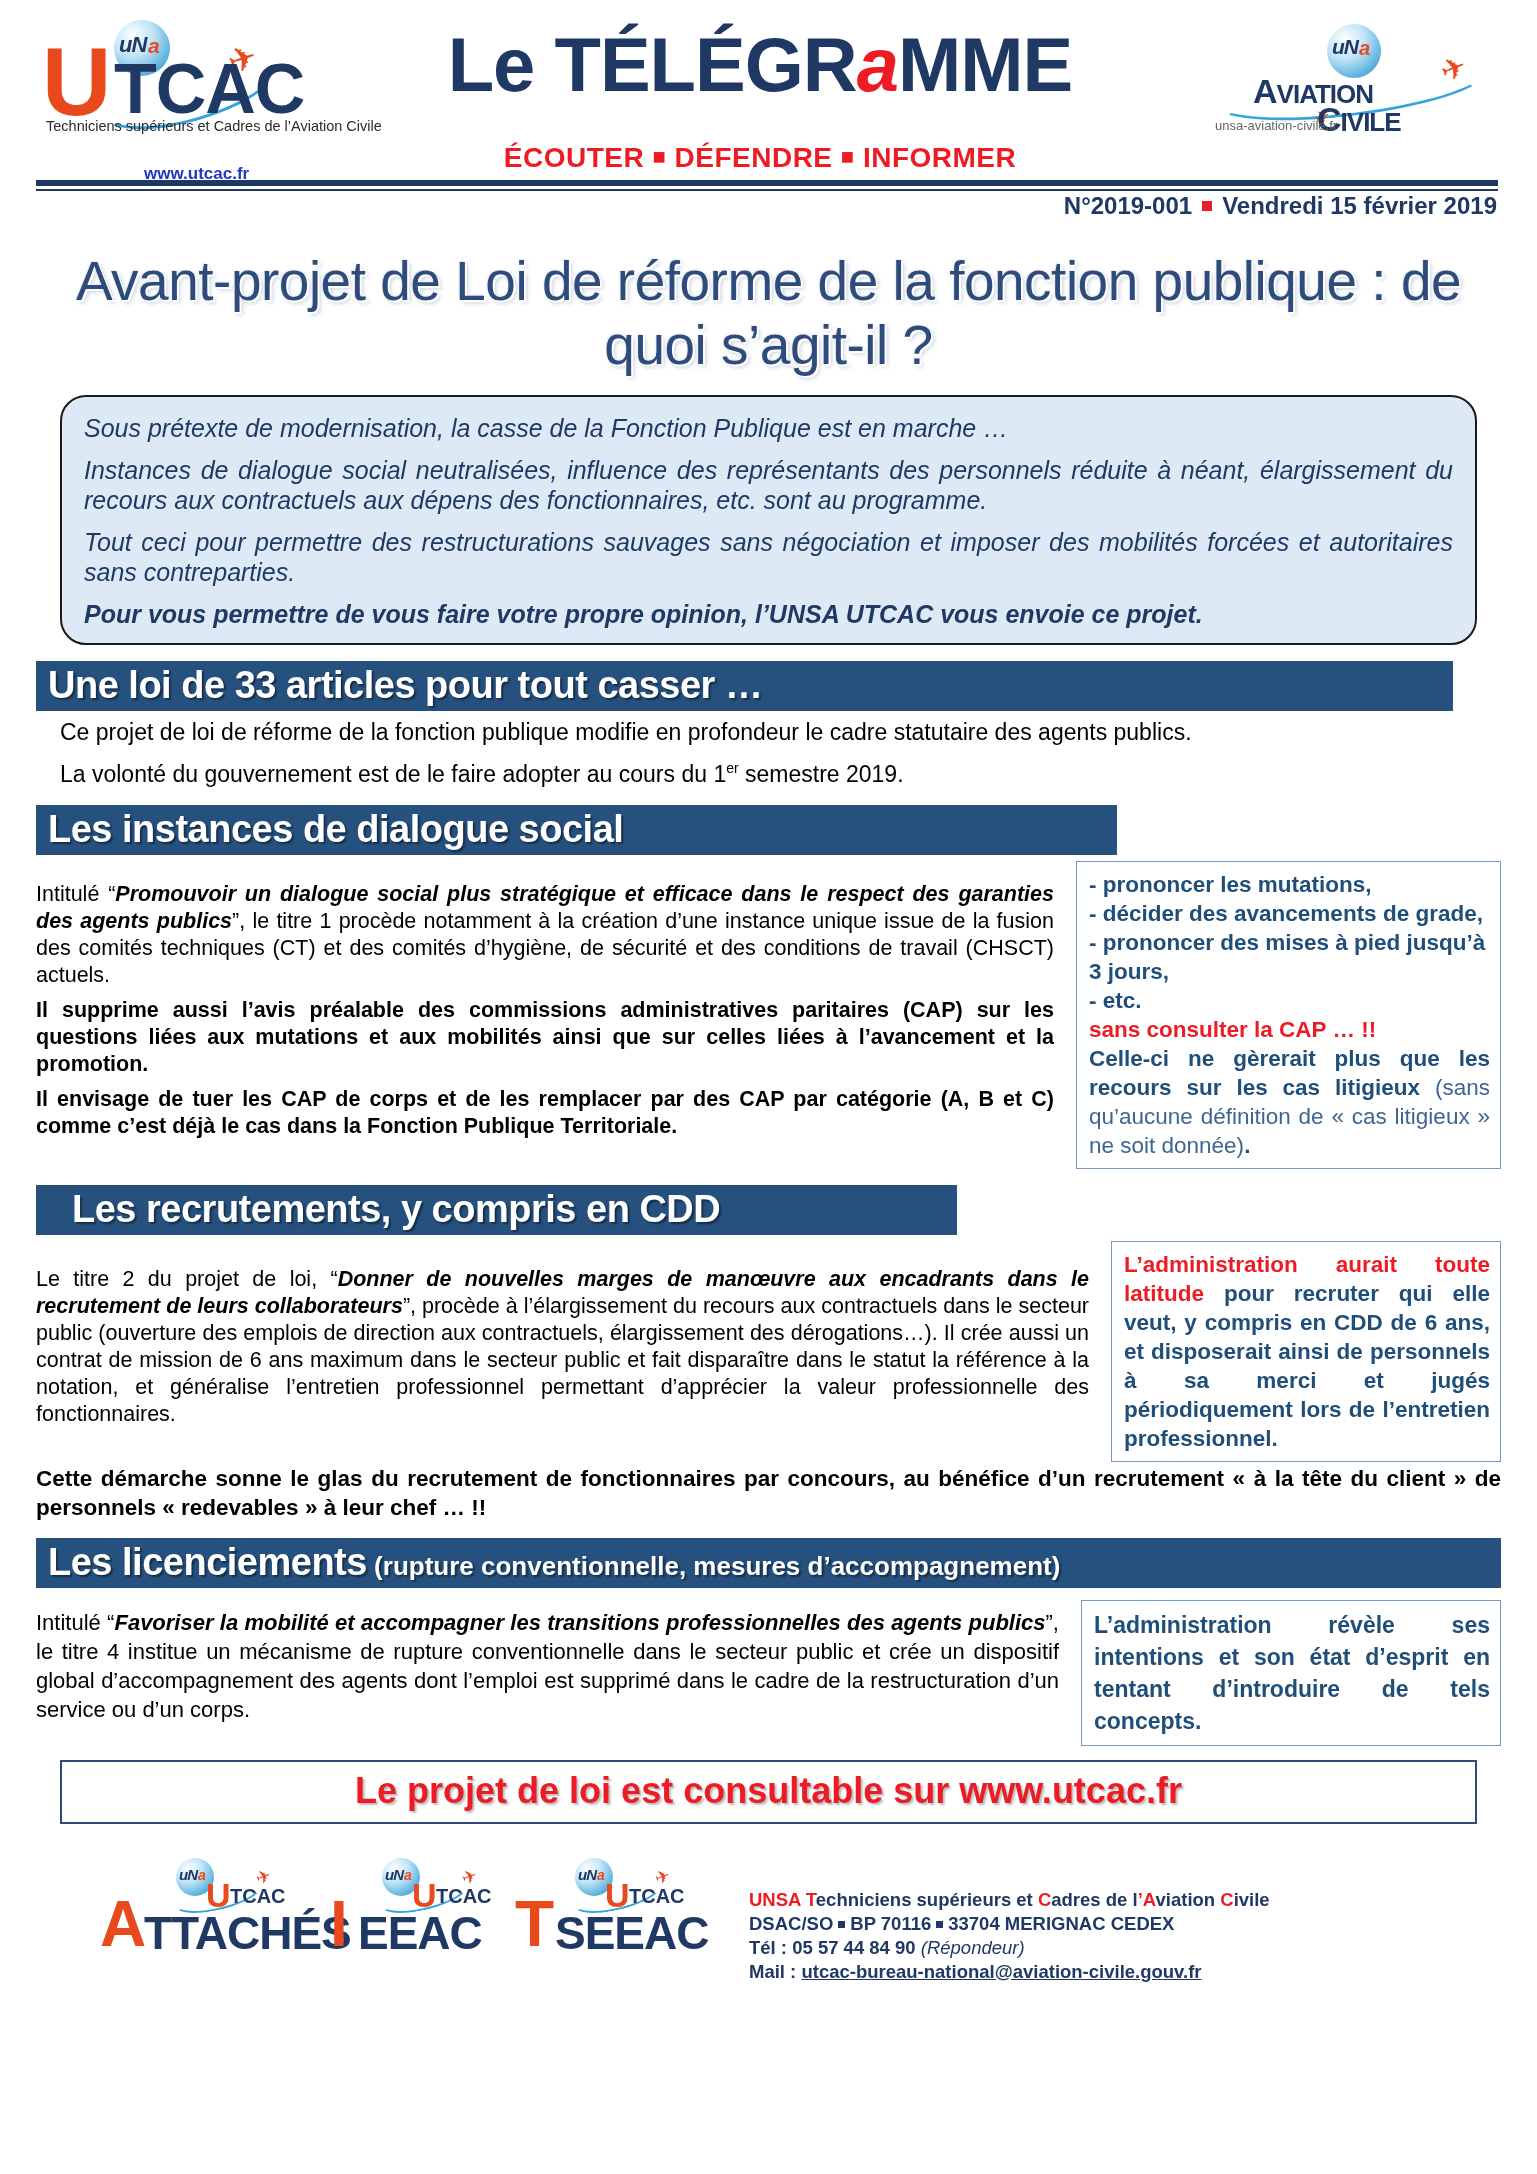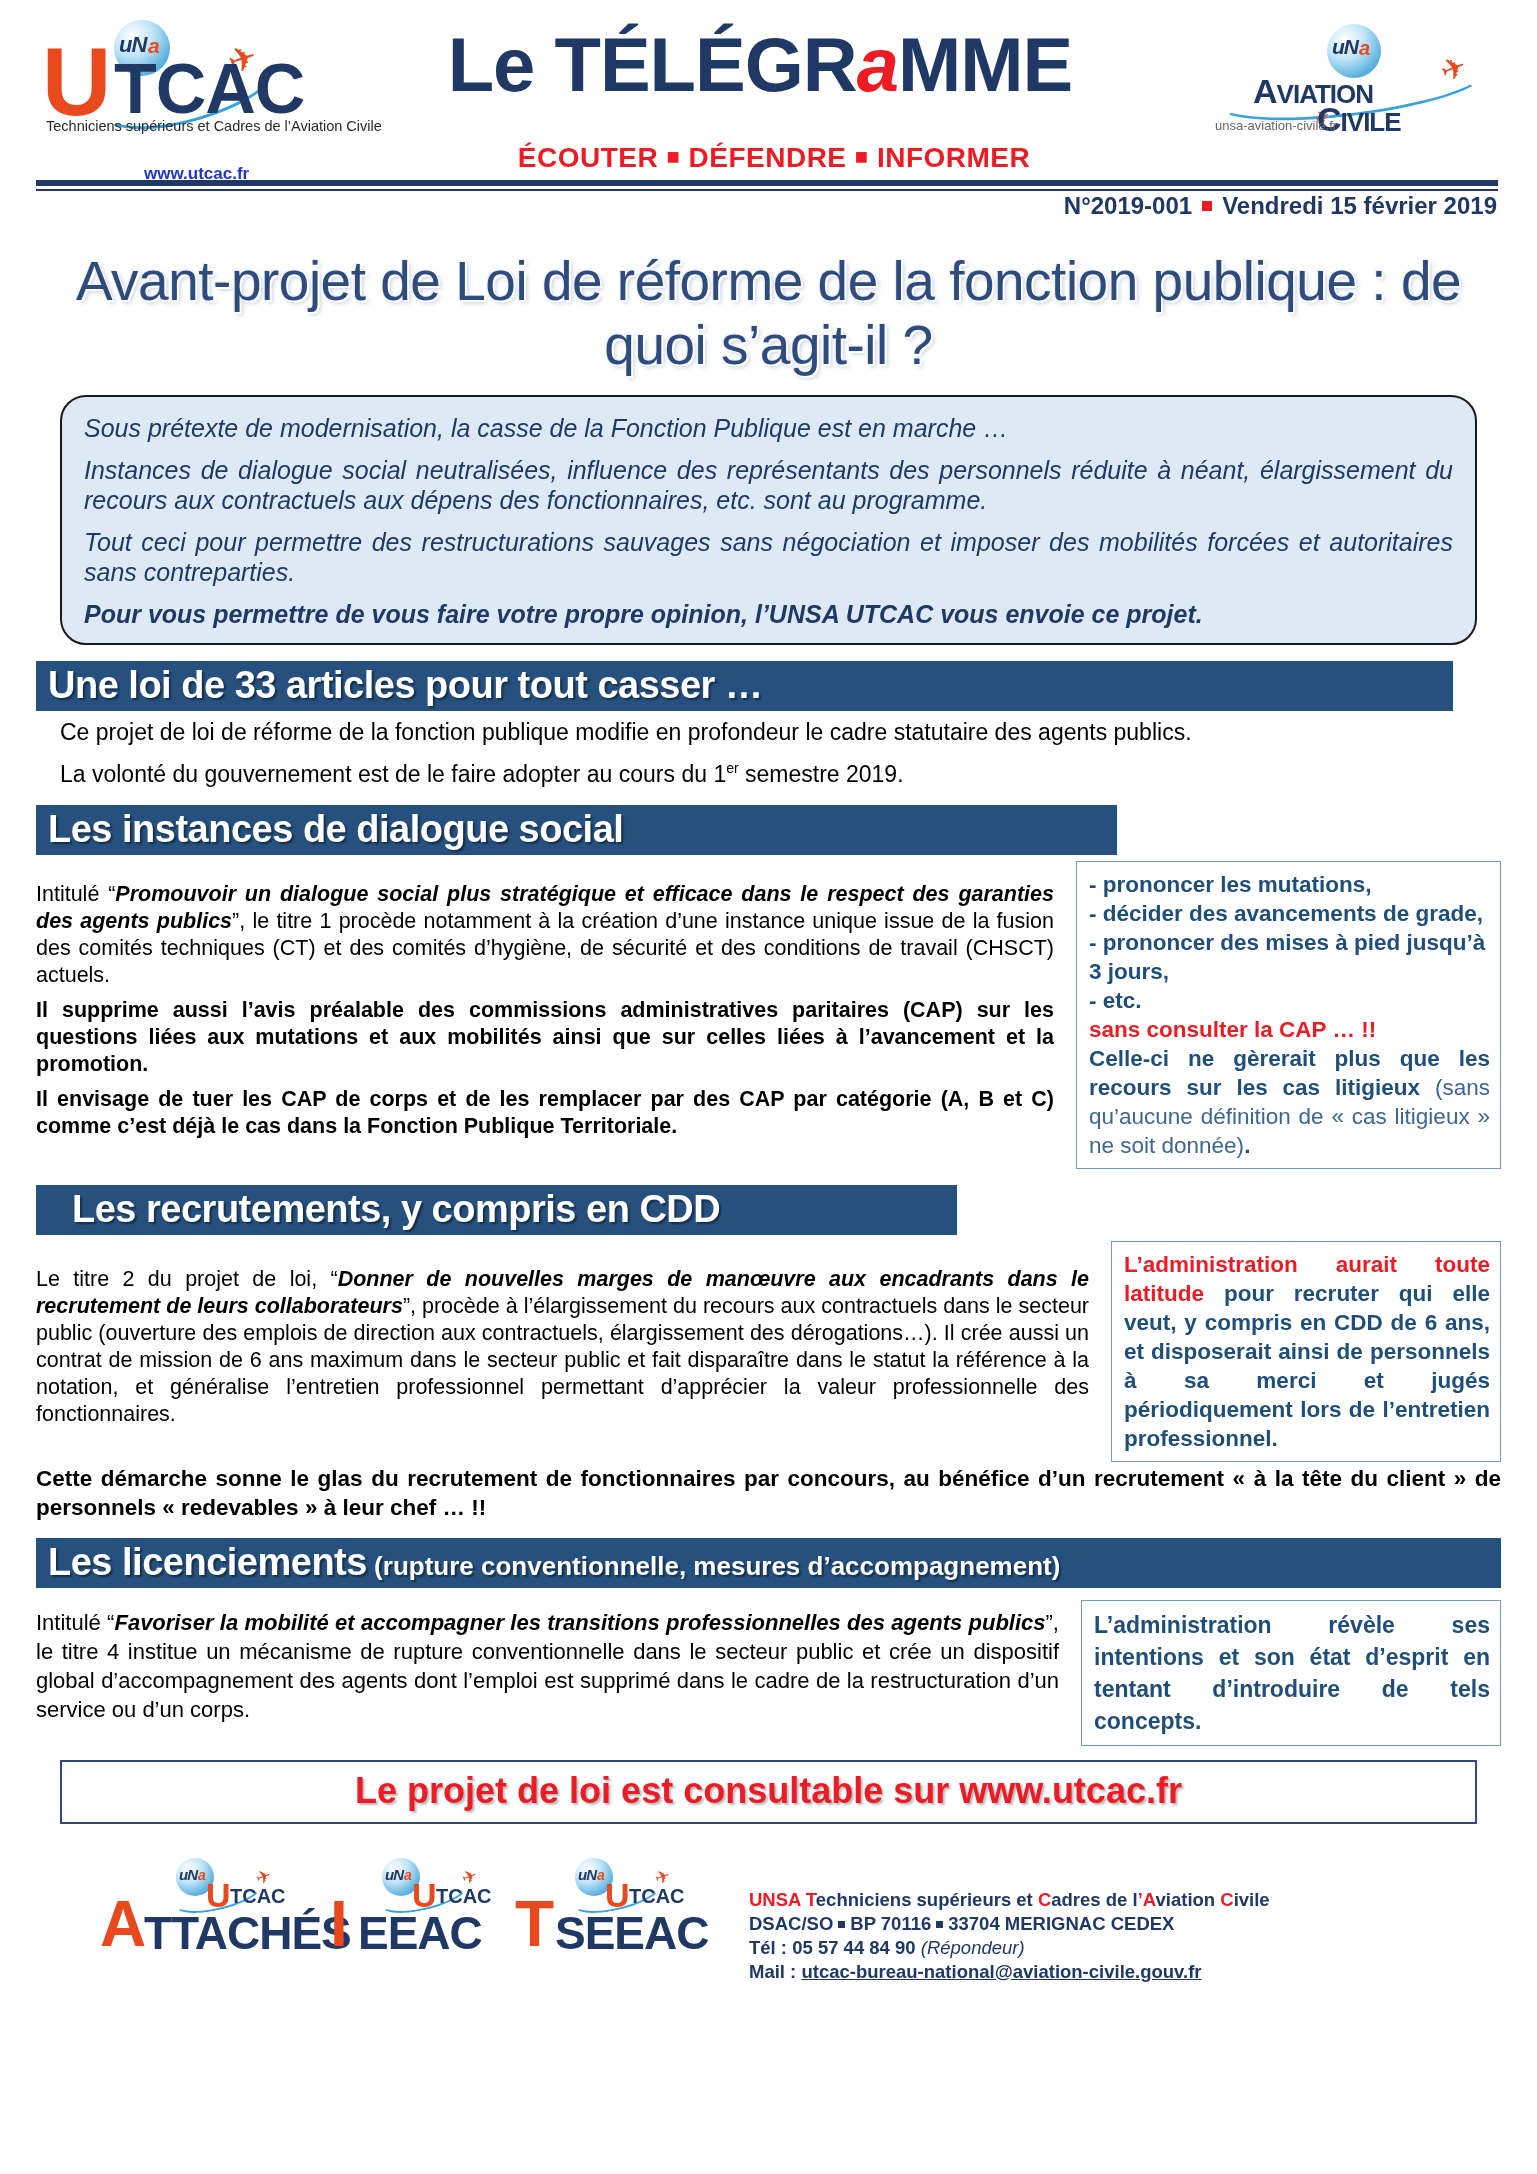--- a/index.html
+++ b/index.html
@@ -99,21 +99,21 @@
   .ac-civile {
     position:absolute; left:112px; top:78px;
     font-weight:bold; font-size:34px; color:#1F3864; letter-spacing:-1px;
   }
   .ac-civile .sm { font-size:26px; }
   .ac-url { position:absolute; left:10px; top:96px; font-size:13px; color:#666; }
   .ac-plane1 { position:absolute; left:236px; top:32px; font-size:30px; color:#E8491D; transform:rotate(-22deg); line-height:1;}
   .ac-plane2 { position:absolute; left:110px; top:86px; font-size:18px; color:#E8491D; transform:rotate(-22deg); line-height:1;}
 
   .slogan {
-    position:absolute; left:444px; top:142px; width:660px;
+    position:absolute; left:430px; top:142px; width:660px;
     text-align:center; white-space:nowrap;
     font-weight:bold; font-size:28px; color:#ED1C24; letter-spacing:0.5px;
   }
   .slogan .dot { font-size:22px; position:relative; top:-3px; }
 
   .rule-thick { position:absolute; left:36px; top:180px; width:1462px; height:6px; background:#1F3864; }
   .rule-thin  { position:absolute; left:36px; top:189px; width:1462px; height:2px; background:#1F3864; }
 
   .issue {
     position:absolute; right:40px; top:192px;

